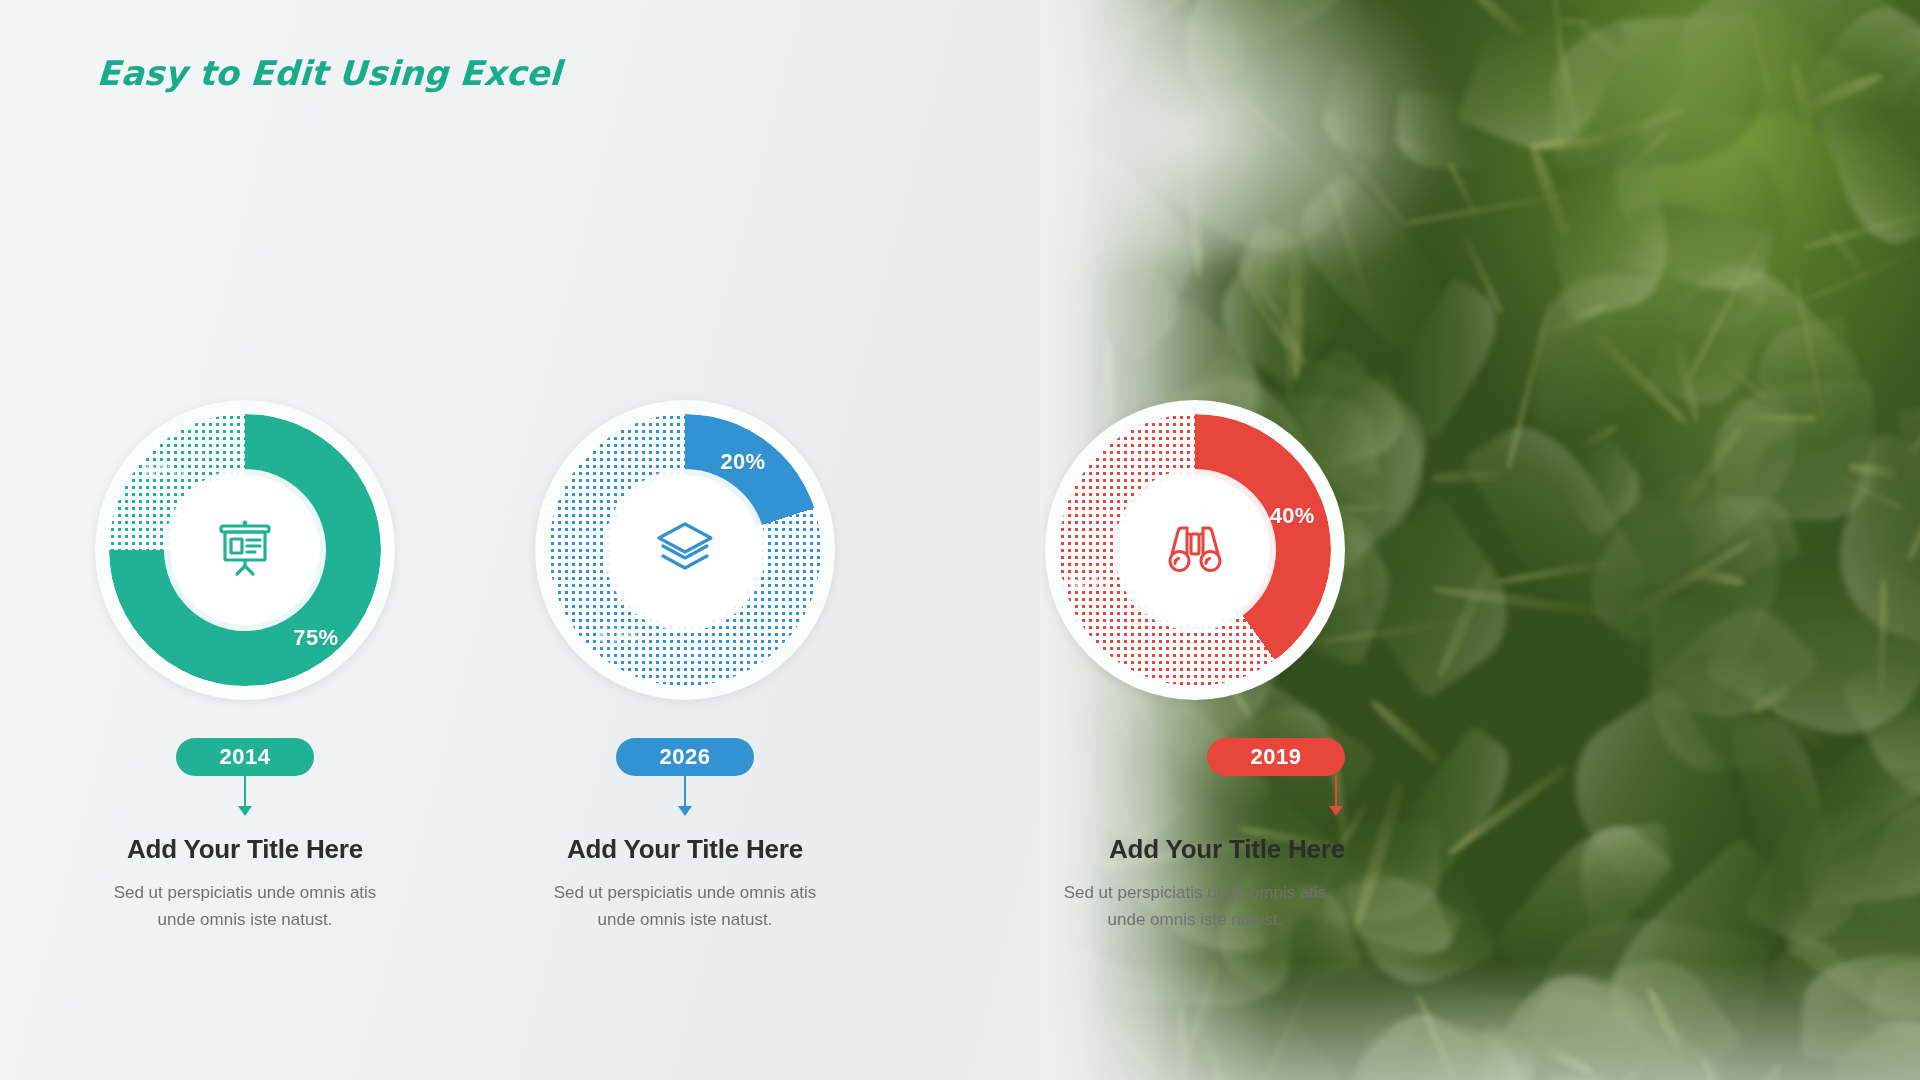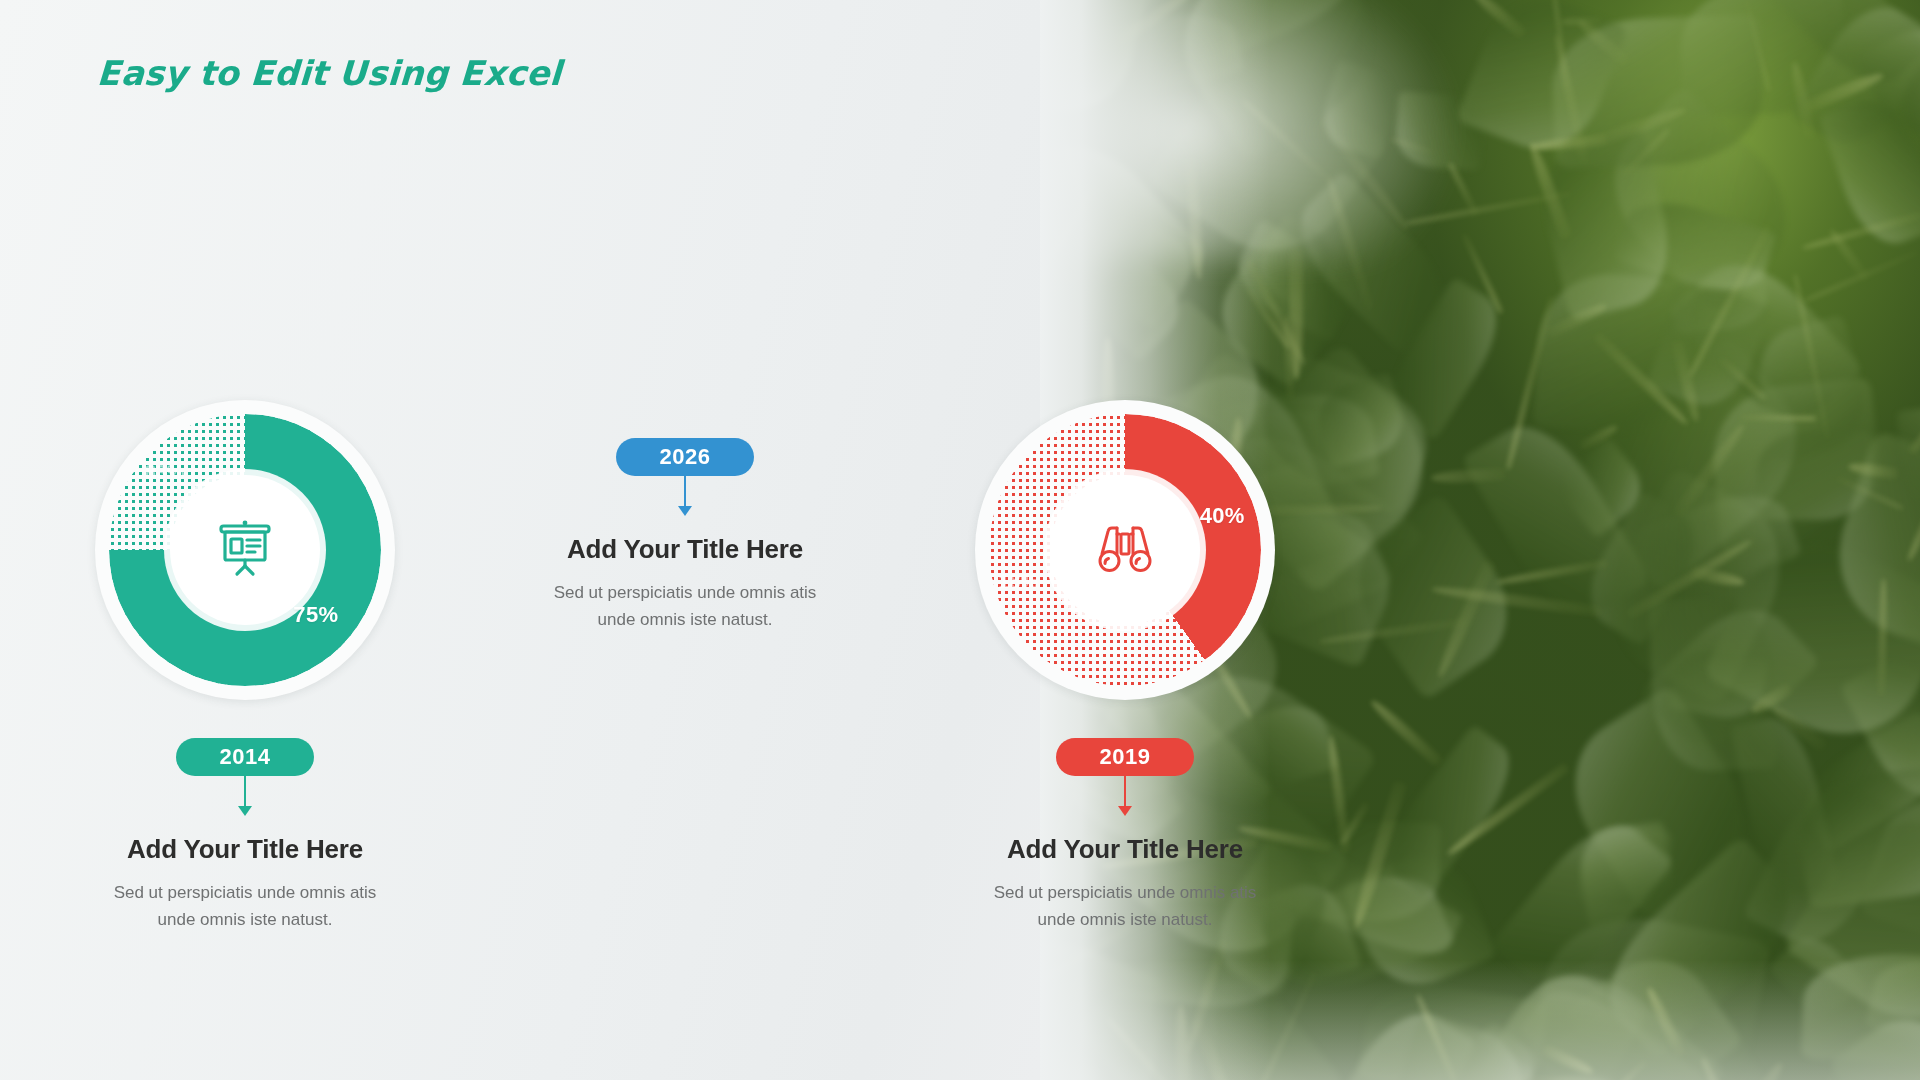--- a/index.html
+++ b/index.html
@@ -75,21 +75,21 @@
     font-size:56px; font-weight:700; color:#333332;
     letter-spacing:-.5px; line-height:1.05;
     font-family:"Liberation Sans", sans-serif;
   }
 
   
   #cols { position:absolute; left:0; top:400px; width:1430px; display:flex; }
   .col { width:440px; display:flex; flex-direction:column; align-items:center; }
   .col:nth-child(1){ margin-left:25px; }
   .col:nth-child(2){ margin-left:0px; }
-  .col:nth-child(3){ margin-left:0px; }
+  .col:nth-child(3){ margin-left:0px;align-items:flex-end; }
 
   
   .donut-wrap { position:relative; width:300px; height:300px; }
   .donut-ring {
     position:absolute; inset:0; border-radius:50%;
     background:#fbfcfc;
     box-shadow:0 2px 10px rgba(40,60,60,.10);
   }
   .donut {
     position:absolute; left:14px; top:14px; width:272px; height:272px;
@@ -379,32 +379,48 @@
                 <rect x="12" y="16" width="40" height="28" rx="1.5"></rect>
                 <rect x="18" y="23" width="11" height="14" rx="1"></rect>
                 <line x1="34" y1="24" x2="47" y2="24"></line>
                 <line x1="34" y1="30" x2="47" y2="30"></line>
                 <line x1="34" y1="36" x2="42" y2="36"></line>
                 <line x1="32" y1="44" x2="32" y2="50"></line>
                 <line x1="32" y1="50" x2="24" y2="58"></line>
                 <line x1="32" y1="50" x2="40" y2="58"></line>
               </svg></span>
           </div>
-          <div class="pct" style="left: 198.368px; top: 202px;">75%</div>
+          <div class="pct" style="left: 198.368px; top: 225px;">75%</div>
           <div class="pct-ghost" style="left: 49.6325px; top: 60.6325px;">83%</div>
         </div>
         <div class="pill" style="background: rgb(33, 177, 148);">2014</div>
         <div class="arrow">
           <div class="stem" style="background: rgb(33, 177, 148);"></div>
           <div class="head" style="border-top: 10px solid rgb(33, 177, 148);"></div>
         </div>
         <div class="item-title">Add Your Title Here</div>
         <div class="item-body">Sed ut perspiciatis unde omnis atis unde omnis iste natust.</div>
       </div>
       <div class="col">
+        <div class="donut-wrap">
+          <div class="donut-ring"></div>
+          <div class="donut">
+            <div class="track" style="background: radial-gradient(rgb(51, 146, 209) 34%, transparent 36%) 0px 0px / 7px 7px;"></div>
+            <div class="fill" style="background: conic-gradient(rgb(51, 146, 209) 0deg, rgb(51, 146, 209) 72deg, transparent 72deg, transparent 360deg);"></div>
+          </div>
+          <div class="hole">
+            <span><svg viewBox="0 0 64 64" fill="none" stroke="#3392d1" stroke-width="3.2" stroke-linecap="round" stroke-linejoin="round">
+                <path d="M32 8 L58 22 L32 36 L6 22 Z"></path>
+                <path d="M10 30 L32 42 L54 30"></path>
+                <path d="M10 40 L32 52 L54 40"></path>
+              </svg></span>
+          </div>
+          <div class="pct" style="left: 185.481px; top: 48.6262px;">20%</div>
+          <div class="pct-ghost" style="left: 62.5192px; top: 224.374px;">80%</div>
+        </div>
         <div class="pill" style="background: rgb(51, 146, 209);">2026</div>
         <div class="arrow">
           <div class="stem" style="background: rgb(51, 146, 209);"></div>
           <div class="head" style="border-top: 10px solid rgb(51, 146, 209);"></div>
         </div>
         <div class="item-title">Add Your Title Here</div>
         <div class="item-body">Sed ut perspiciatis unde omnis atis unde omnis iste natust.</div>
       </div>
       <div class="col">
         <div class="donut-wrap">
@@ -422,21 +438,21 @@
                 <rect x="28" y="18" width="8" height="20" rx="1.5"></rect>
                 <path d="M26 18 h-2"></path>
                 <path d="M38 18 h2"></path>
                 <circle cx="16.5" cy="45" r="9.5"></circle>
                 <circle cx="47.5" cy="45" r="9.5"></circle>
                 <path d="M12 47.5 a5 5 0 0 1 3.5-5"></path>
                 <path d="M43 47.5 a5 5 0 0 1 3.5-5"></path>
               </svg></span>
           </div>
           <div class="pct" style="left: 224.714px; top: 102.626px;">40%</div>
-          <div class="pct-ghost" style="left: 23.2859px; top: 170.374px;">18%</div>
+          <div class="pct-ghost" style="left: 23.2859px; top: 170.374px;">60%</div>
         </div>
         <div class="pill" style="background: rgb(232, 69, 60);">2019</div>
         <div class="arrow">
           <div class="stem" style="background: rgb(232, 69, 60);"></div>
           <div class="head" style="border-top: 10px solid rgb(232, 69, 60);"></div>
         </div>
         <div class="item-title">Add Your Title Here</div>
         <div class="item-body">Sed ut perspiciatis unde omnis atis unde omnis iste natust.</div>
       </div>
     </div>

